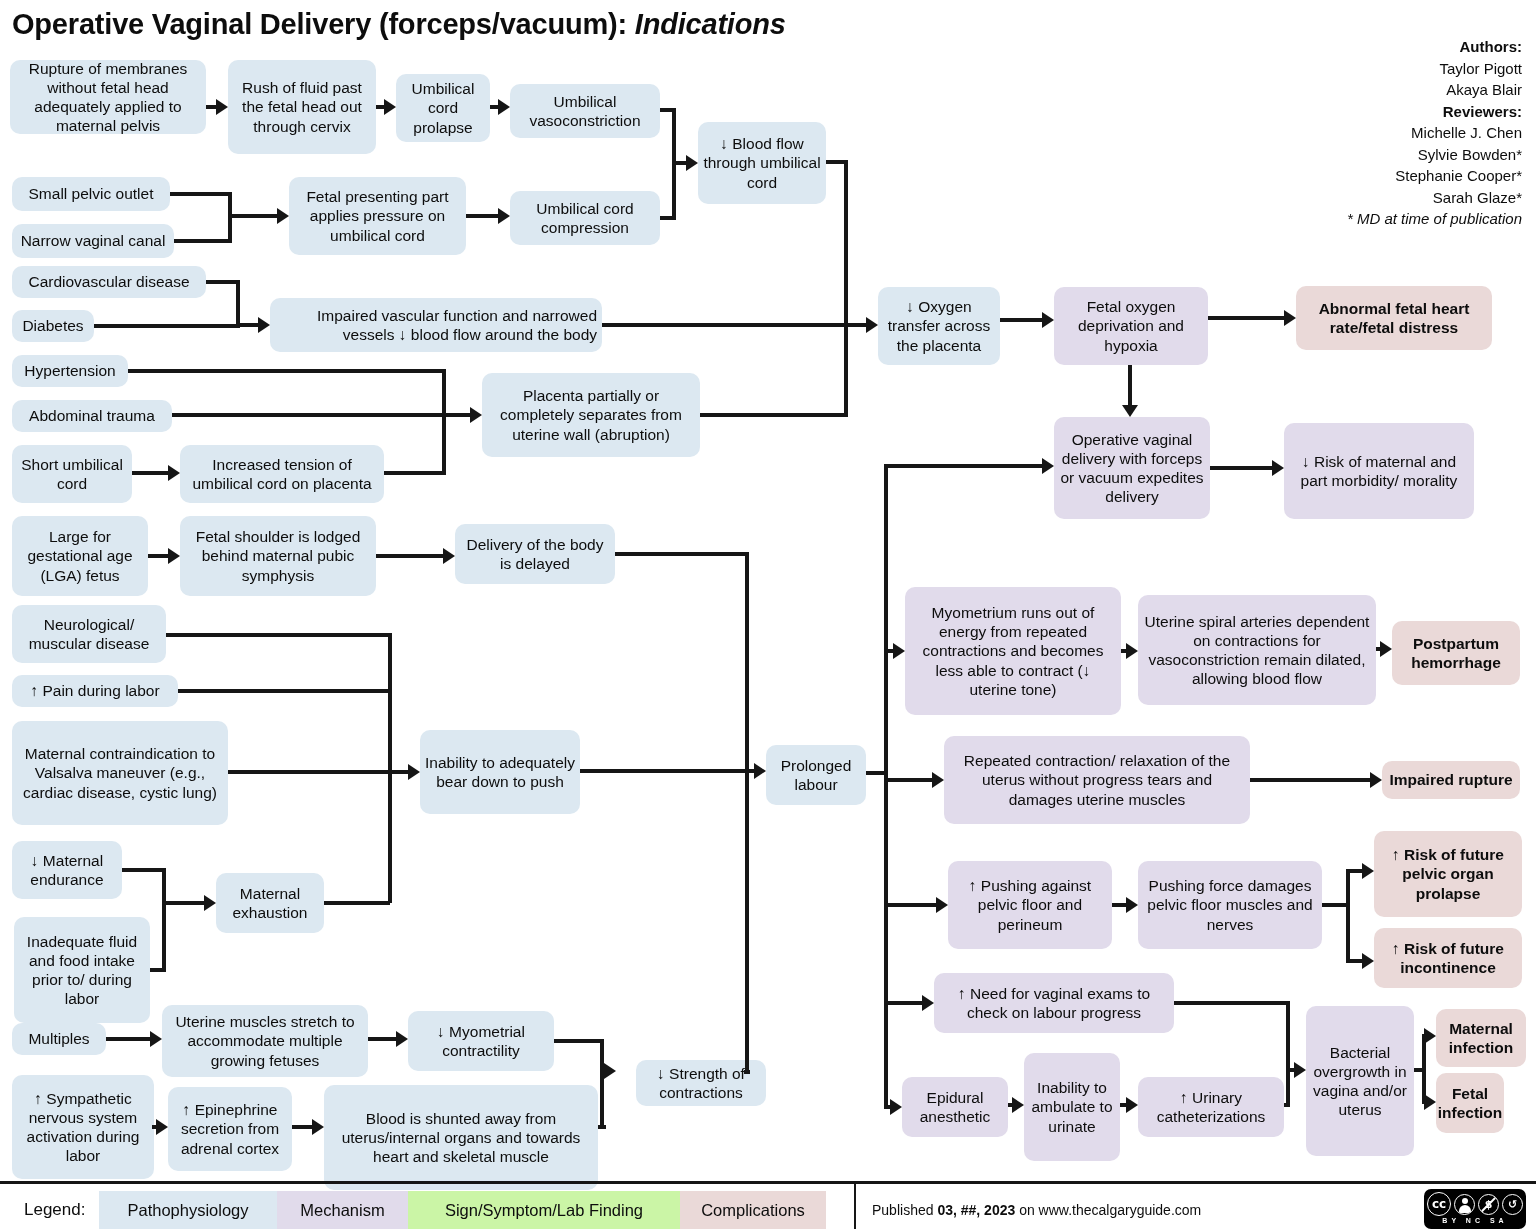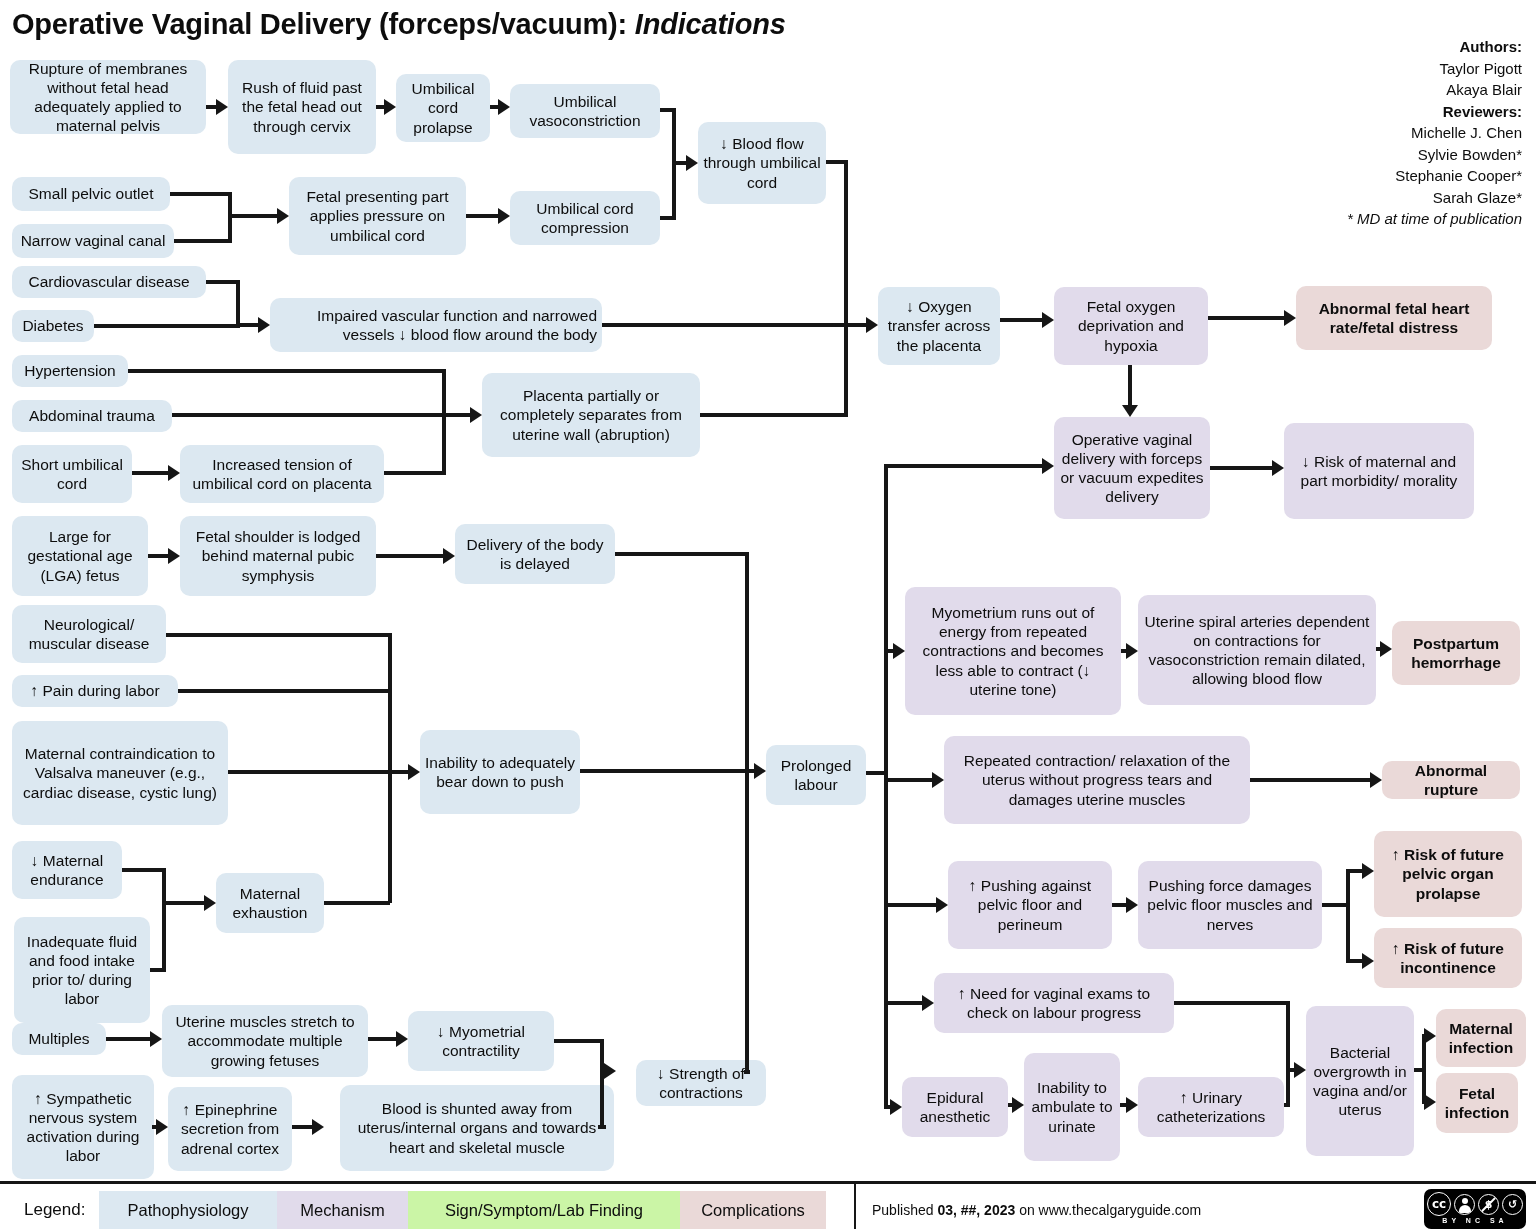--- a/index.html
+++ b/index.html
@@ -96,43 +96,43 @@
     <div class="node t-p" style="left: 12px; top: 721px; width: 216px; height: 104px; background: rgb(220, 232, 241);">Maternal contraindication to Valsalva maneuver (e.g., cardiac disease, cystic lung)</div>
     <div class="node t-p" style="left: 12px; top: 841px; width: 110px; height: 58px; background: rgb(220, 232, 241);">↓ Maternal endurance</div>
     <div class="node t-p" style="left: 14px; top: 917px; width: 136px; height: 106px; background: rgb(220, 232, 241);">Inadequate fluid and food intake prior to/ during labor</div>
     <div class="node t-p" style="left: 216px; top: 873px; width: 108px; height: 60px; background: rgb(220, 232, 241);">Maternal exhaustion</div>
     <div class="node t-p" style="left: 420px; top: 730px; width: 160px; height: 84px; background: rgb(220, 232, 241);">Inability to adequately bear down to push</div>
     <div class="node t-p" style="left: 12px; top: 1023px; width: 94px; height: 32px; background: rgb(220, 232, 241);">Multiples</div>
     <div class="node t-p" style="left: 162px; top: 1005px; width: 206px; height: 72px; background: rgb(220, 232, 241);">Uterine muscles stretch to accommodate multiple growing fetuses</div>
     <div class="node t-p" style="left: 408px; top: 1011px; width: 146px; height: 60px; background: rgb(220, 232, 241);">↓ Myometrial contractility</div>
     <div class="node t-p" style="left: 12px; top: 1075px; width: 142px; height: 104px; background: rgb(220, 232, 241);">↑ Sympathetic nervous system activation during labor</div>
     <div class="node t-p" style="left: 168px; top: 1087px; width: 124px; height: 84px; background: rgb(220, 232, 241);">↑ Epinephrine secretion from adrenal cortex</div>
-    <div class="node t-p" style="left: 324px; top: 1085px; width: 274px; height: 86px; background: rgb(220, 232, 241); margin-left: 16px;">Blood is shunted away from uterus/internal organs and towards heart and skeletal muscle</div>
+    <div class="node t-p" style="left: 324px; top: 1085px; width: 274px; height: 105px; background: rgb(220, 232, 241);">Blood is shunted away from uterus/internal organs and towards heart and skeletal muscle</div>
     <div class="node t-p" style="left: 636px; top: 1043px; width: 130px; height: 46px; background: rgb(220, 232, 241); margin-top: 17px;">↓ Strength of contractions</div>
     <div class="node t-p" style="left: 766px; top: 745px; width: 100px; height: 60px; background: rgb(220, 232, 241);">Prolonged labour</div>
     <div class="node t-p" style="left: 878px; top: 287px; width: 122px; height: 78px; background: rgb(220, 232, 241);">↓ Oxygen transfer across the placenta</div>
     <div class="node t-m" style="left: 1054px; top: 287px; width: 154px; height: 78px; background: rgb(225, 219, 235);">Fetal oxygen deprivation and hypoxia</div>
     <div class="node t-m" style="left: 1054px; top: 417px; width: 156px; height: 102px; background: rgb(225, 219, 235);">Operative vaginal delivery with forceps or vacuum expedites delivery</div>
     <div class="node t-m" style="left: 1284px; top: 423px; width: 190px; height: 96px; background: rgb(225, 219, 235);">↓ Risk of maternal and part morbidity/ morality</div>
     <div class="node t-m" style="left: 905px; top: 587px; width: 216px; height: 128px; background: rgb(225, 219, 235);">Myometrium runs out of energy from repeated contractions and becomes less able to contract (↓ uterine tone)</div>
     <div class="node t-m" style="left: 1138px; top: 595px; width: 238px; height: 110px; background: rgb(225, 219, 235);">Uterine spiral arteries dependent on contractions for vasoconstriction remain dilated, allowing blood flow</div>
     <div class="node t-c" style="left: 1392px; top: 621px; width: 128px; height: 64px; background: rgb(234, 217, 216);">Postpartum hemorrhage</div>
     <div class="node t-m" style="left: 944px; top: 736px; width: 306px; height: 88px; background: rgb(225, 219, 235);">Repeated contraction/ relaxation of the uterus without progress tears and damages uterine muscles</div>
-    <div class="node t-c" style="left: 1382px; top: 761px; width: 138px; height: 38px; background: rgb(234, 217, 216);">Abnormal rupture</div>
+    <div class="node t-c" style="left: 1382px; top: 761px; width: 138px; height: 38px; background: rgb(234, 217, 216);">Impaired rupture</div>
     <div class="node t-m" style="left: 948px; top: 861px; width: 164px; height: 88px; background: rgb(225, 219, 235);">↑ Pushing against pelvic floor and perineum</div>
     <div class="node t-m" style="left: 1138px; top: 861px; width: 184px; height: 88px; background: rgb(225, 219, 235);">Pushing force damages pelvic floor muscles and nerves</div>
     <div class="node t-c" style="left: 1374px; top: 831px; width: 148px; height: 86px; background: rgb(234, 217, 216);">↑ Risk of future pelvic organ prolapse</div>
     <div class="node t-c" style="left: 1374px; top: 928px; width: 148px; height: 60px; background: rgb(234, 217, 216);">↑ Risk of future incontinence</div>
     <div class="node t-m" style="left: 934px; top: 973px; width: 240px; height: 60px; background: rgb(225, 219, 235);">↑ Need for vaginal exams to check on labour progress</div>
     <div class="node t-m" style="left: 902px; top: 1077px; width: 106px; height: 60px; background: rgb(225, 219, 235);">Epidural anesthetic</div>
     <div class="node t-m" style="left: 1024px; top: 1053px; width: 96px; height: 108px; background: rgb(225, 219, 235);">Inability to ambulate to urinate</div>
     <div class="node t-m" style="left: 1138px; top: 1077px; width: 146px; height: 60px; background: rgb(225, 219, 235);">↑ Urinary catheterizations</div>
     <div class="node t-m" style="left: 1306px; top: 1006px; width: 108px; height: 150px; background: rgb(225, 219, 235);">Bacterial overgrowth in vagina and/or uterus</div>
     <div class="node t-c" style="left: 1436px; top: 1009px; width: 90px; height: 58px; background: rgb(234, 217, 216);">Maternal infection</div>
-    <div class="node t-c" style="left: 1436px; top: 1073px; width: 82px; height: 60px; background: rgb(234, 217, 216);">Fetal infection</div>
+    <div class="node t-c" style="left: 1436px; top: 1073px; width: 68px; height: 60px; background: rgb(234, 217, 216);">Fetal infection</div>
     <div class="node t-c" style="left: 1296px; top: 286px; width: 196px; height: 64px; background: rgb(234, 217, 216);">Abnormal fetal heart rate/fetal distress</div>
     <div class="ln" style="left: 206px; top: 105px; width: 12px; height: 4px;"></div>
     <div class="ln" style="left: 376px; top: 105px; width: 10px; height: 4px;"></div>
     <div class="ln" style="left: 490px; top: 105px; width: 10px; height: 4px;"></div>
     <div class="ln" style="left: 660px; top: 108px; width: 14px; height: 4px;"></div>
     <div class="ln" style="left: 660px; top: 216px; width: 14px; height: 4px;"></div>
     <div class="ln" style="left: 672px; top: 108px; width: 4px; height: 112px;"></div>
     <div class="ln" style="left: 672px; top: 161px; width: 20px; height: 4px;"></div>
     <div class="ln" style="left: 170px; top: 192px; width: 58px; height: 4px;"></div>
     <div class="ln" style="left: 174px; top: 239px; width: 54px; height: 4px;"></div>

